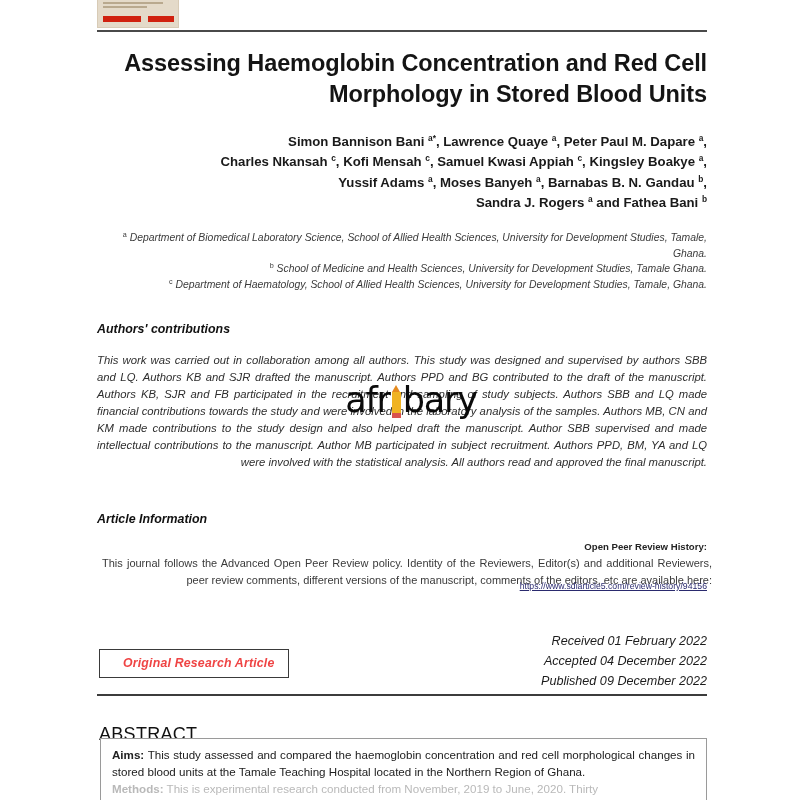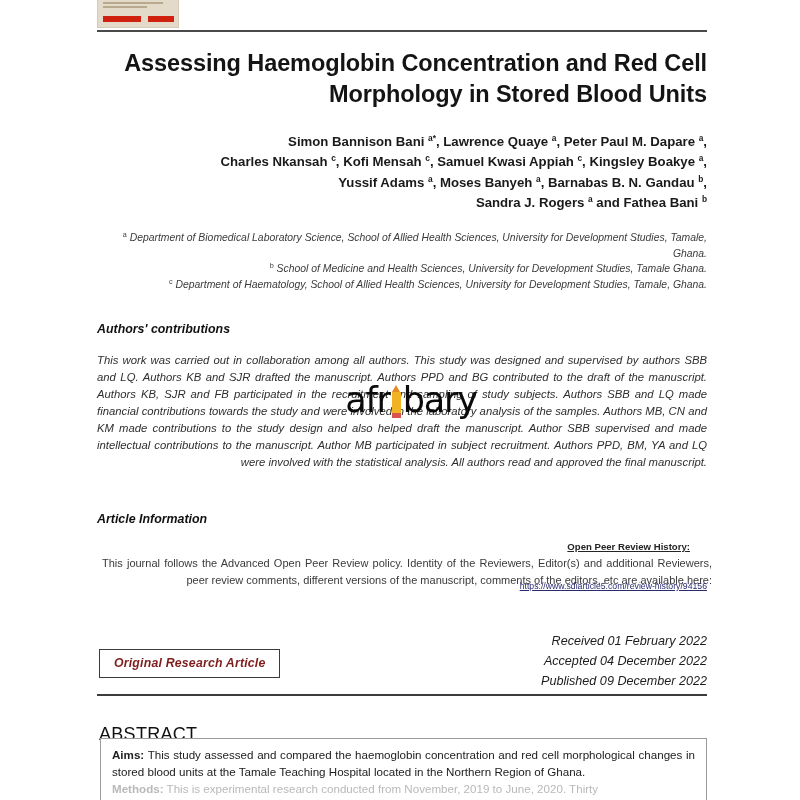--- a/index.html
+++ b/index.html
@@ -110,26 +110,25 @@
     text-align: justify;
     text-align-last: right;
     font-size: 11.3px;
     font-style: italic;
     line-height: 1.50;
     color: #2e2e2e;
   }
 
   
   .oprh-head {
-    position: absolute; left: 80px; top: 541px; width: 610px;
+    position: absolute; left: 97px; top: 541px; width: 610px;
     text-align: right;
     font-size: 9.6px;
     font-weight: bold;
     color: #242424;
-    text-decoration: underline;
   }
   .oprh-body {
     position: absolute; left: 102px; top: 555px; width: 610px;
     text-align: justify;
     text-align-last: right;
     font-size: 11px;
     line-height: 1.50;
     color: #3a3a3a;
   }
   .oprh-link {
@@ -146,26 +145,26 @@
     text-align: right;
     font-size: 12.6px;
     font-style: italic;
     line-height: 1.58;
     color: #1c1c1c;
   }
 
   
   .badge {
     position: absolute; left: 99px; top: 649px;
-    padding: 6px 14px 7px 14px;
+    padding: 6px 14px 7px 23px;
     border: 1.6px solid #3a3a3a;
     font-size: 12.3px;
     font-style: italic;
     font-weight: bold;
-    color: #7f1d1d;
+    color: #ef4444;
     background: #fff;
     letter-spacing: .2px;
     white-space: nowrap;
   }
 
   
   .abs-head {
     position: absolute; left: 99px; top: 724px;
     font-size: 18px;
     font-weight: normal;

